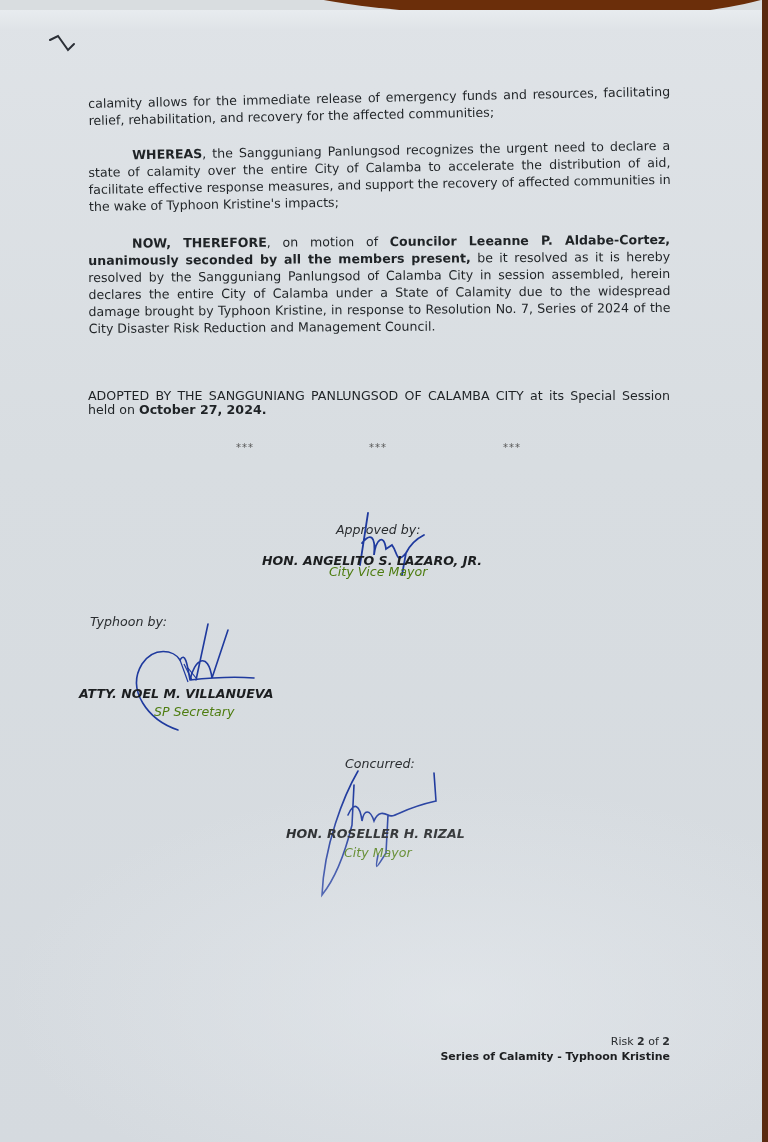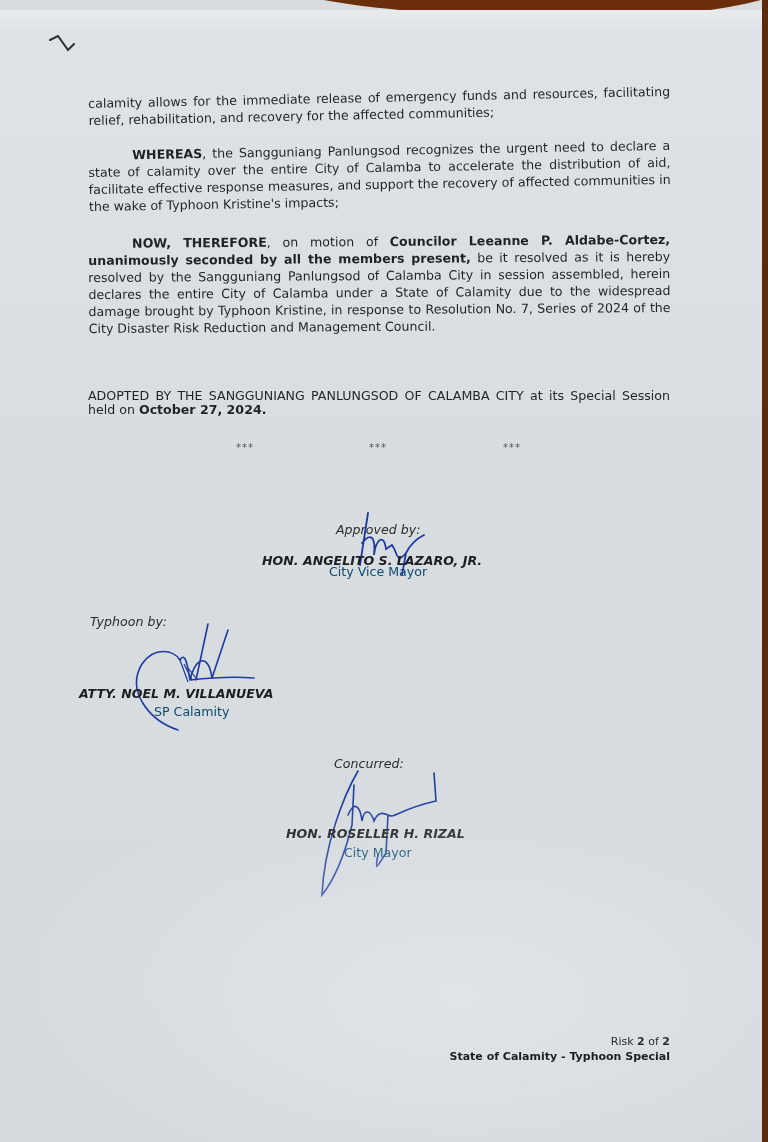--- a/index.html
+++ b/index.html
@@ -34,21 +34,21 @@
   p { margin:0; text-align:justify; }
   .para1 { transform:rotate(-1.2deg); transform-origin:left top; }
   .para2 { margin-top:18px; transform:rotate(-1deg); transform-origin:left top; }
   .para3 { margin-top:20px; transform:rotate(-0.4deg); transform-origin:left top; }
   .indent { display:inline-block; width:44px; }
   .b { font-weight:bold; }
   .adopted { position:absolute; left:88px; top:389px; width:582px; font-size:12.6px; line-height:14px; color:#1f2326; text-align:justify; }
   .stars { position:absolute; top:442px; font-size:10px; color:#555; letter-spacing:1px; font-style:italic; }
   .label-it { position:absolute; font-style:italic; font-size:12.6px; color:#2a2d30; }
   .name { position:absolute; font-weight:bold; font-style:italic; font-size:12.6px; color:#1c1e20; white-space:nowrap; }
-  .title { position:absolute; font-size:12.6px; color:#0c4a6e; white-space:nowrap; }
+  .title { position:absolute; font-style:italic; font-size:12.6px; color:#4d7c0f; white-space:nowrap; }
   .sig { position:absolute; overflow:visible; }
   .footer-page { position:absolute; right:98px; top:1035px; font-size:11px; color:#2a2d30; }
   .footer-title { position:absolute; right:98px; top:1050px; font-size:11px; font-weight:bold; color:#1c1e20; }
   .shade {
     position:absolute; left:0; top:780px; width:762px; height:362px;
     background:radial-gradient(ellipse at 60% 60%, rgba(230,234,238,0.6), rgba(0,0,0,0) 70%);
     pointer-events:none;
   }
 </style>
 </head>
@@ -90,27 +90,27 @@
 </svg>
 <span class="name" style="left:262px; top:553px;">HON. ANGELITO S. LAZARO, JR.</span>
 <span class="title" style="left:329px; top:564px;">City Vice Mayor</span>
 
 <span class="label-it" style="left:90px; top:614px;">Typhoon by:</span>
 <svg class="sig" style="left:118px; top:620px;" width="150" height="120" viewBox="0 0 150 120">
   <path d="M90 4 L78 60 M60 110 C30 100 8 70 24 44 C36 26 56 30 62 40 C68 30 70 50 72 60 C76 40 90 30 94 58 L110 10 M72 60 C90 58 110 56 136 58" stroke="#1f3a9e" stroke-width="1.6" fill="none" stroke-linecap="round"></path>
   <path d="M62 40 L70 62 M66 44 L74 60 M70 48 L78 58" stroke="#1f3a9e" stroke-width="1.2" fill="none"></path>
 </svg>
 <span class="name" style="left:79px; top:686px;">ATTY. NOEL M. VILLANUEVA</span>
-<span class="title" style="left:154px; top:704px;">SP Calamity</span>
+<span class="title" style="left:154px; top:704px;">SP Secretary</span>
 
-<span class="label-it" style="left:334px; top:756px;">Concurred:</span>
+<span class="label-it" style="left:345px; top:756px;">Concurred:</span>
 <svg class="sig" style="left:318px; top:765px;" width="130" height="140" viewBox="0 0 130 140">
   <path d="M40 6 C26 30 6 80 4 130 C12 120 24 100 34 60 L36 20 M30 50 C36 36 42 40 44 56 C46 44 52 44 56 56 C60 46 66 48 70 50 C76 54 82 44 118 36 L116 8 M70 50 L68 88 C60 100 56 110 60 90" stroke="#1f3a9e" stroke-width="1.6" fill="none" stroke-linecap="round"></path>
 </svg>
 <span class="name" style="left:286px; top:826px;">HON. ROSELLER H. RIZAL</span>
 <span class="title" style="left:344px; top:845px;">City Mayor</span>
 
 <div class="shade"></div>
 
 <div class="footer-page">
   <span>Risk </span><span class="b">2</span><span> of </span><span class="b">2</span>
 </div>
-<div class="footer-title">State of Calamity - Typhoon Special</div>
+<div class="footer-title">Series of Calamity - Typhoon Kristine</div>
 
 </body></html>

